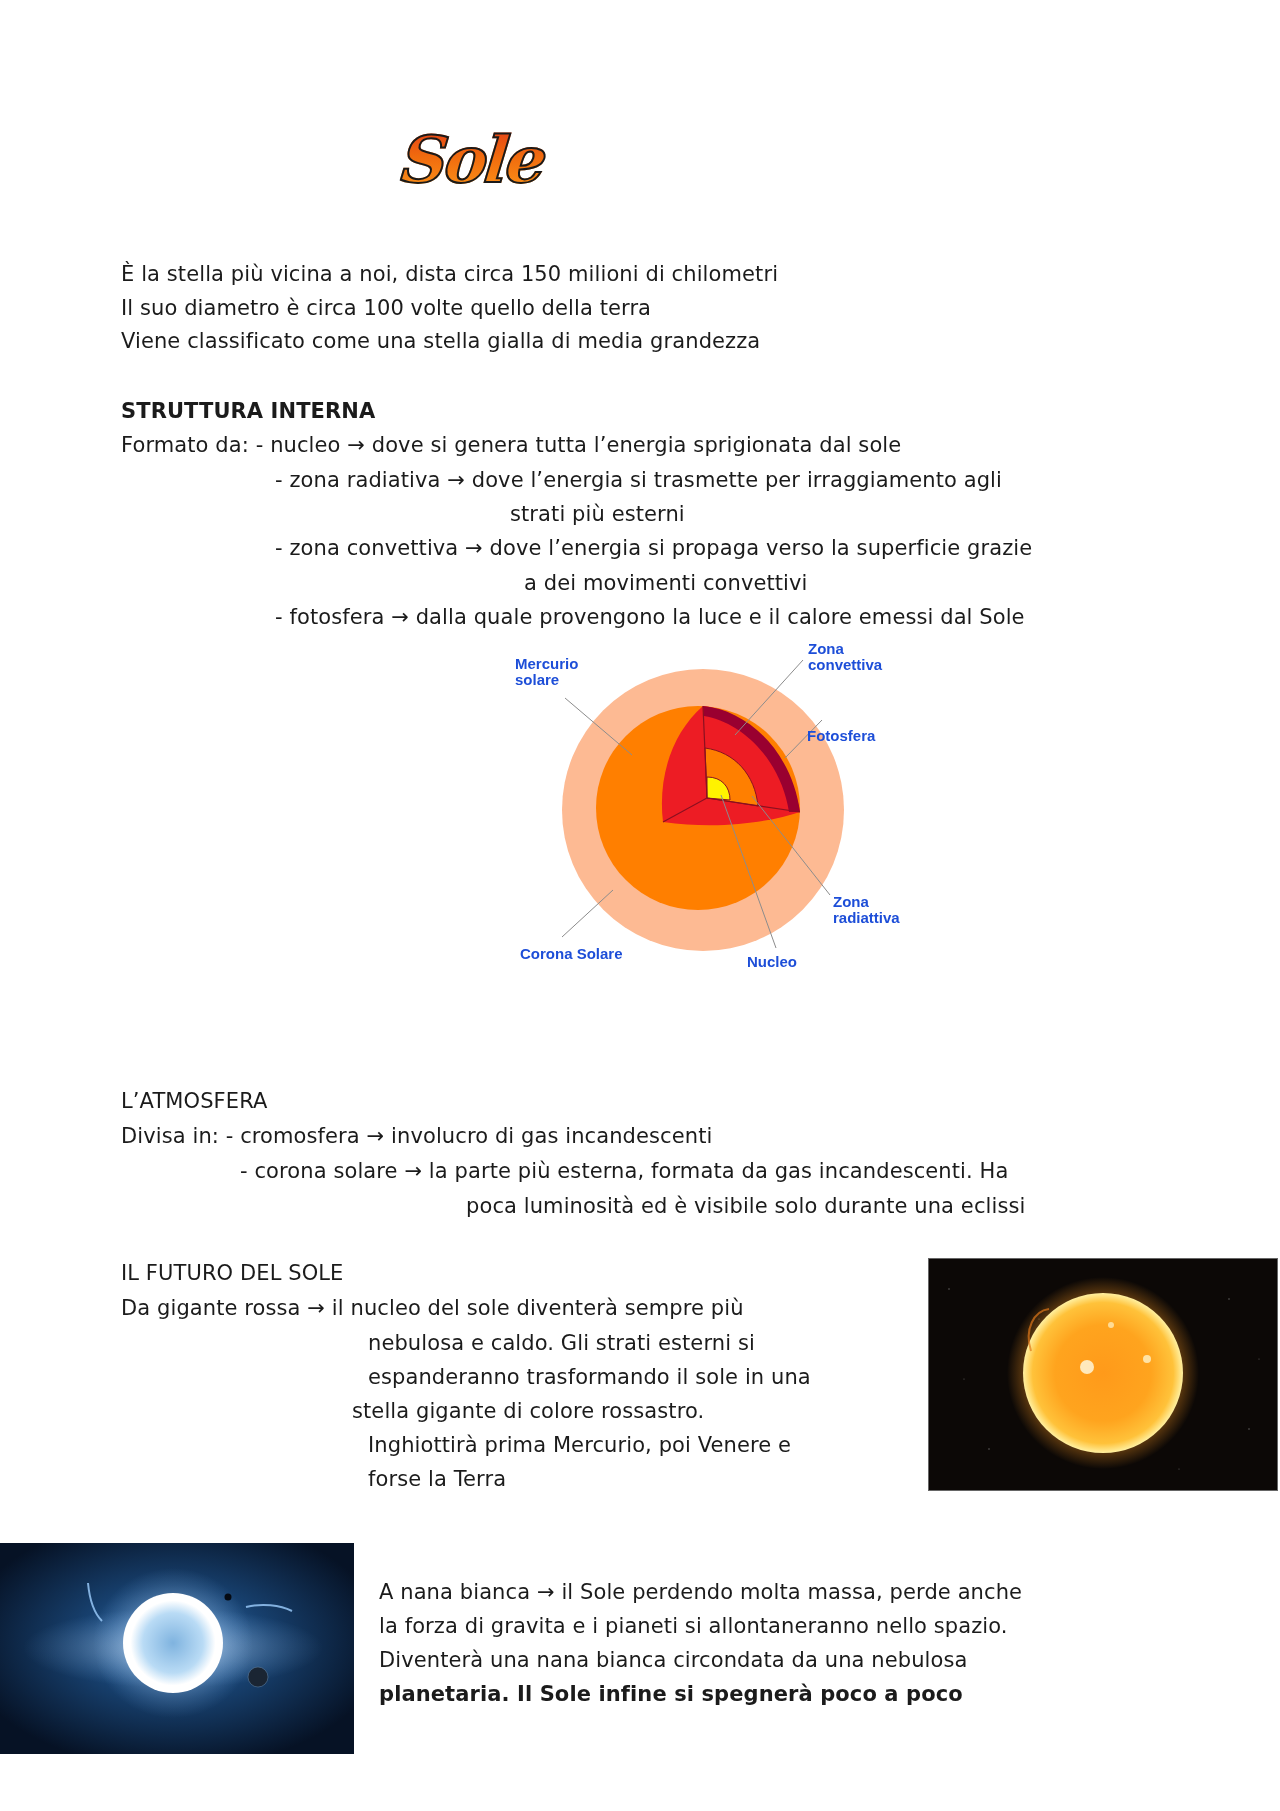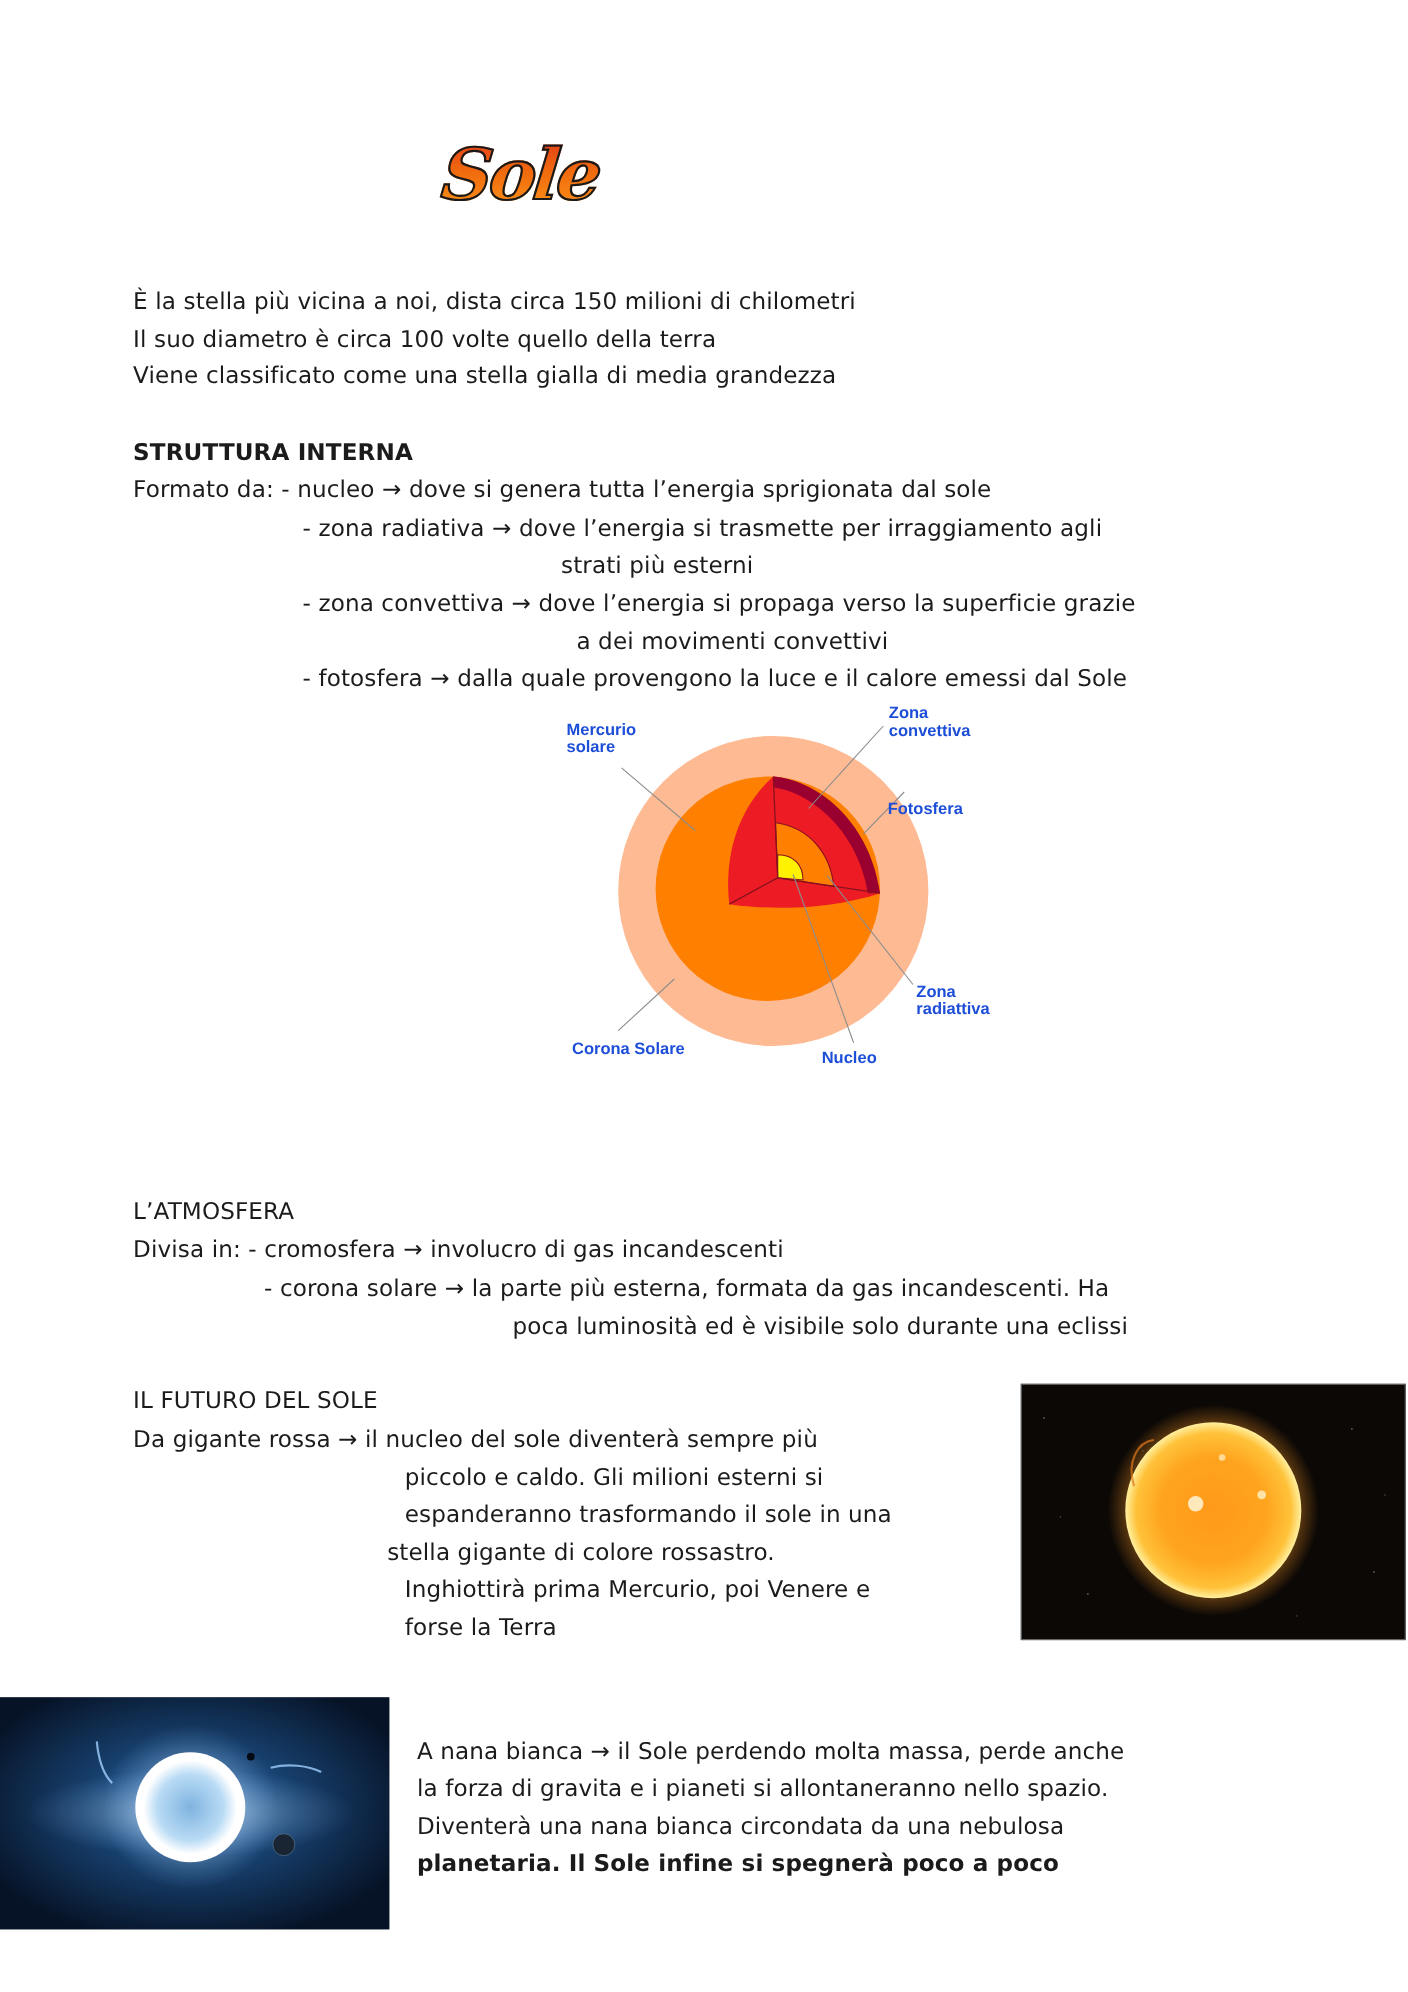--- a/index.html
+++ b/index.html
@@ -77,21 +77,21 @@
   <div class="dlabel" style="left:247px; top:329px;">Nucleo</div>
 </div>
 
 <div class="ln" style="left:121px; top:1052px;">L’ATMOSFERA</div>
 <div class="ln" style="left:121px; top:1087px;">Divisa in: - cromosfera → involucro di gas incandescenti</div>
 <div class="ln" style="left:240px; top:1122px;">- corona solare → la parte più esterna, formata da gas incandescenti. Ha</div>
 <div class="ln" style="left:466px; top:1157px;">poca luminosità ed è visibile solo durante una eclissi</div>
 
 <div class="ln" style="left:121px; top:1224px;">IL FUTURO DEL SOLE</div>
 <div class="ln" style="left:121px; top:1259px;">Da gigante rossa → il nucleo del sole diventerà sempre più</div>
-<div class="ln" style="left:368px; top:1294px;">piccolo e caldo. Gli milioni esterni si</div>
+<div class="ln" style="left:368px; top:1294px;">nebulosa e caldo. Gli strati esterni si</div>
 <div class="ln" style="left:368px; top:1328px;">espanderanno trasformando il sole in una</div>
 <div class="ln" style="left:352px; top:1362px;">stella gigante di colore rossastro.</div>
 <div class="ln" style="left:368px; top:1396px;">Inghiottirà prima Mercurio, poi Venere e</div>
 <div class="ln" style="left:368px; top:1430px;">forse la Terra</div>
 
 <div class="photo" style="left:928px; top:1258px; width:348px; height:231px; background:#0c0806; border:1px solid #666;">
   <svg width="348" height="231">
     <defs>
       <radialGradient id="sunglow" cx="50%" cy="50%" r="50%">
         <stop offset="0%" stop-color="#ff9a1a"></stop>

